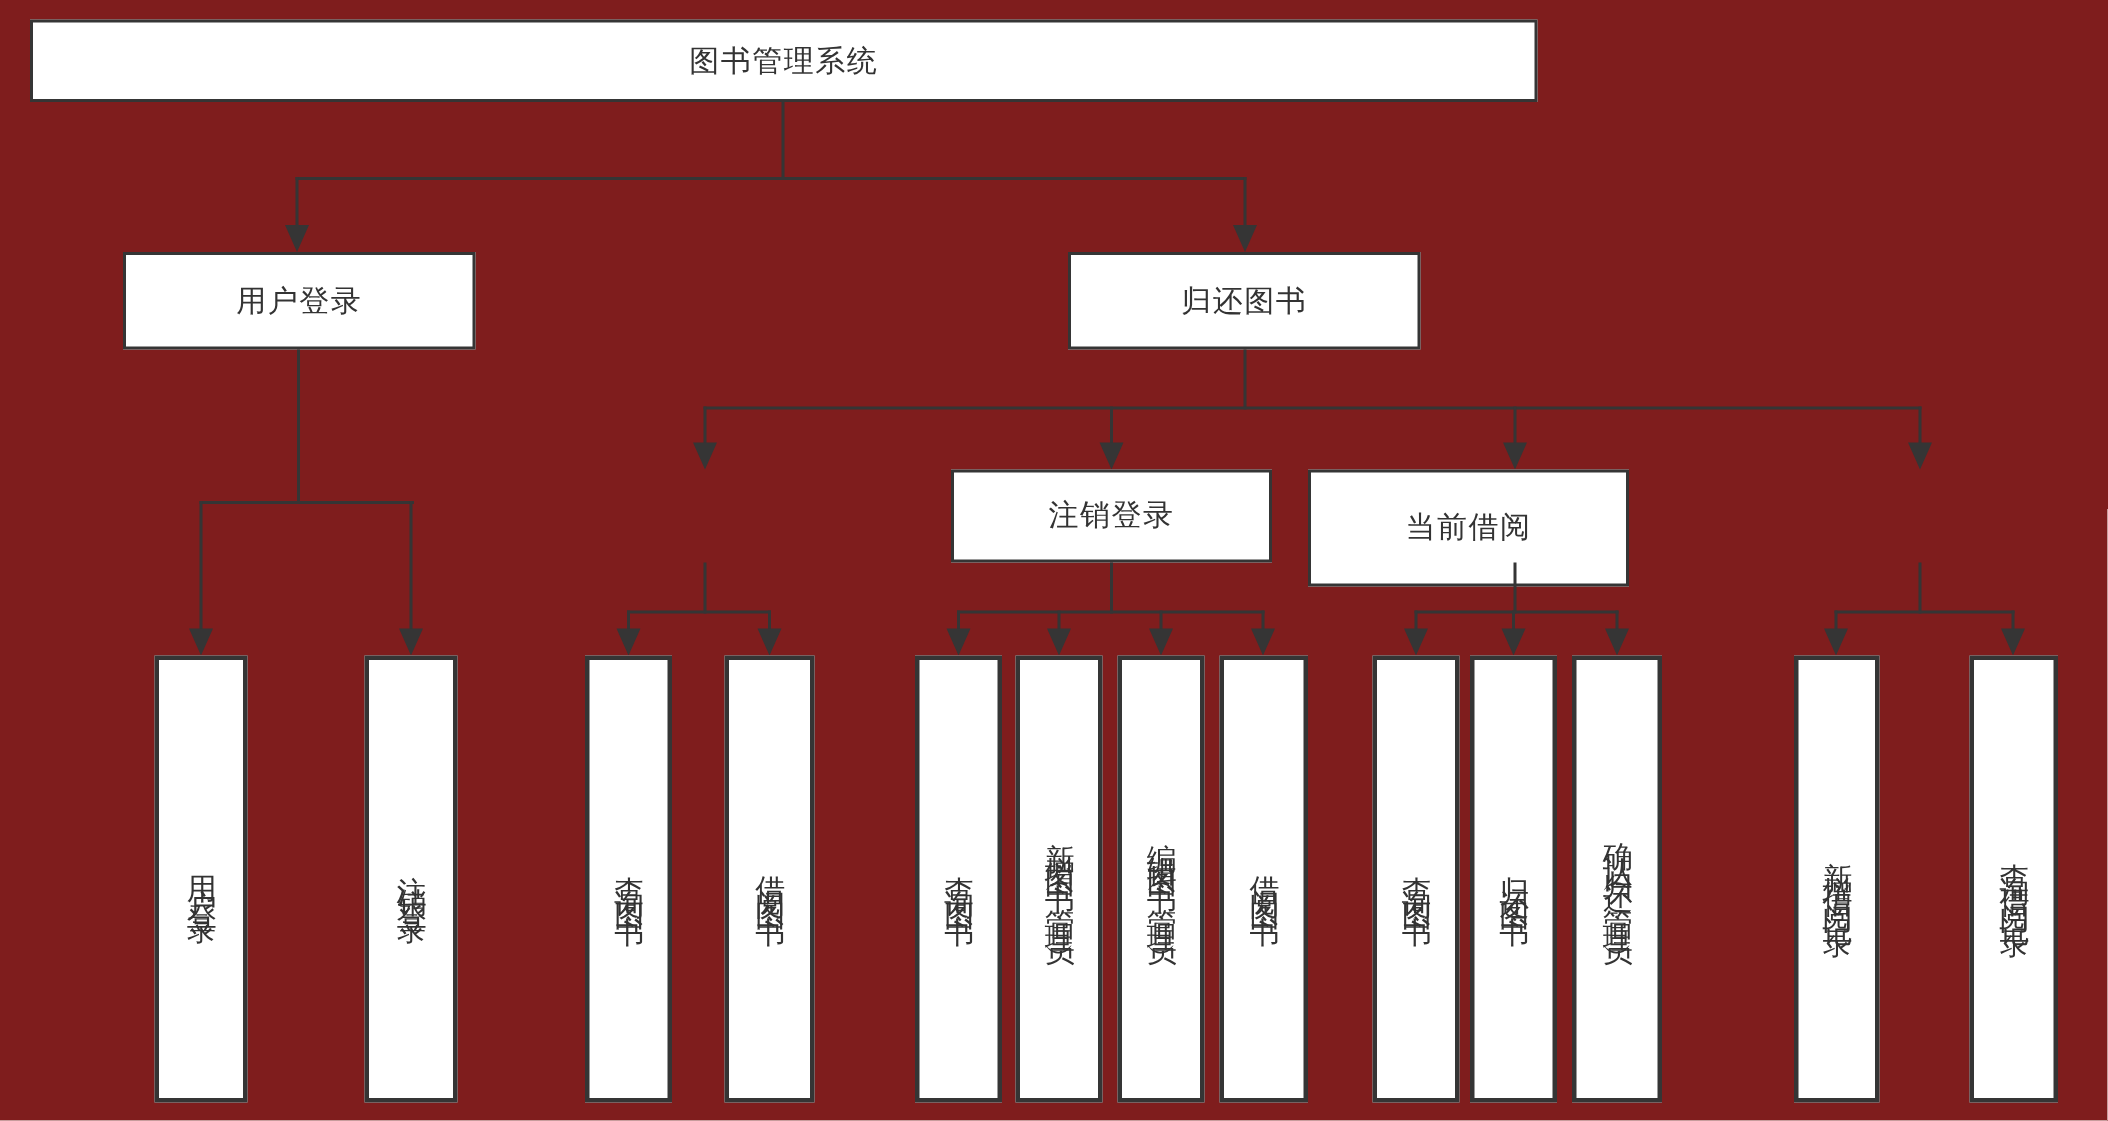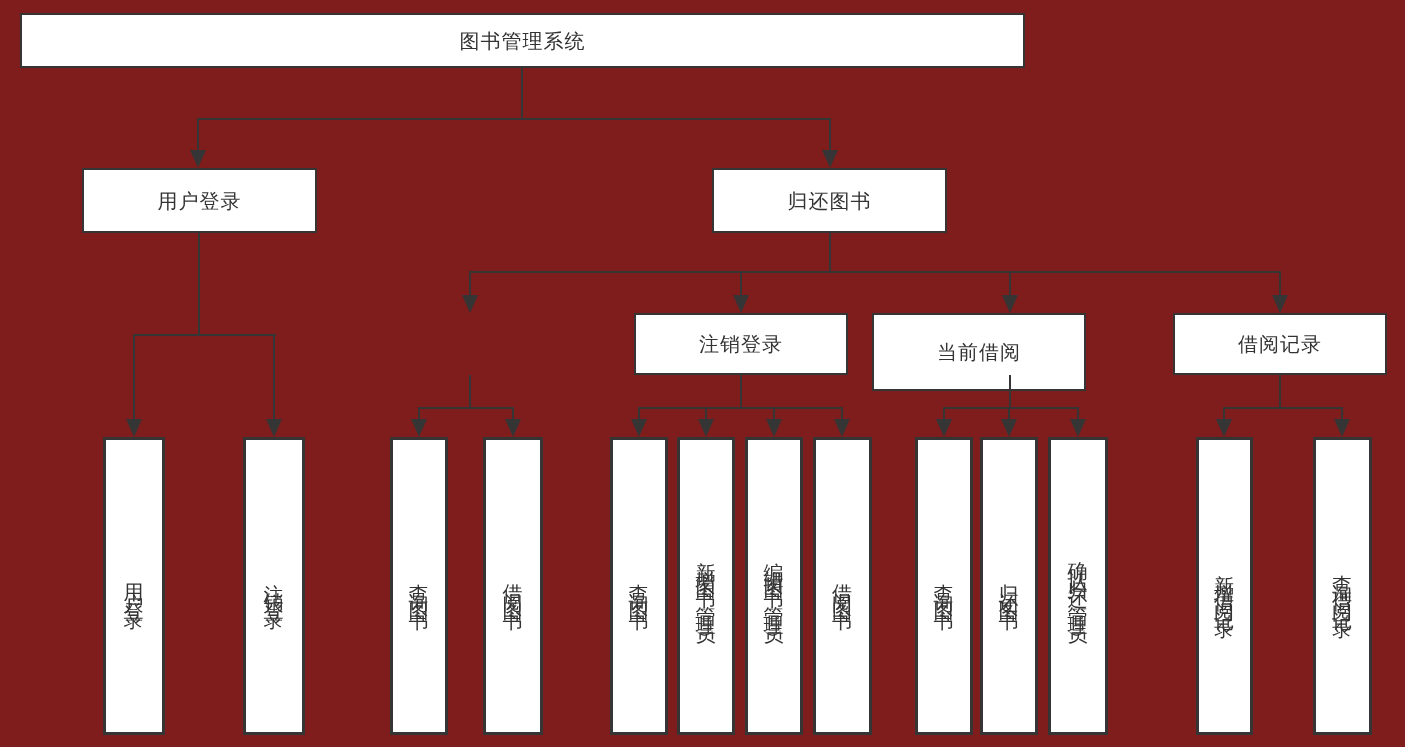--- a/index.html
+++ b/index.html
@@ -77,21 +77,20 @@
   <div class="arrow" style="left:462px;top:295px;"></div>
   <div class="vline" style="left:740px;top:271px;height:26px;"></div>
   <div class="arrow" style="left:733px;top:295px;"></div>
   <div class="vline" style="left:1009px;top:271px;height:26px;"></div>
   <div class="arrow" style="left:1002px;top:295px;"></div>
   <div class="vline" style="left:1279px;top:271px;height:26px;"></div>
   <div class="arrow" style="left:1272px;top:295px;"></div>
 
   <div class="box" style="left:634px;top:313px;width:214px;height:62px;">注销登录</div>
   <div class="box" style="left:872px;top:313px;width:214px;height:78px;">当前借阅</div>
-  <div class="box" style="left:1173px;top:313px;width:214px;height:62px;">借阅记录</div>
 
   <div class="vline" style="left:469px;top:375px;height:34px;"></div>
   <div class="hline" style="left:418px;top:407px;width:96px;"></div>
   <div class="vline" style="left:418px;top:407px;height:14px;"></div>
   <div class="arrow" style="left:411px;top:419px;"></div>
   <div class="vline" style="left:512px;top:407px;height:14px;"></div>
   <div class="arrow" style="left:505px;top:419px;"></div>
 
   <div class="vline" style="left:740px;top:375px;height:34px;"></div>
   <div class="hline" style="left:638px;top:407px;width:205px;"></div>

